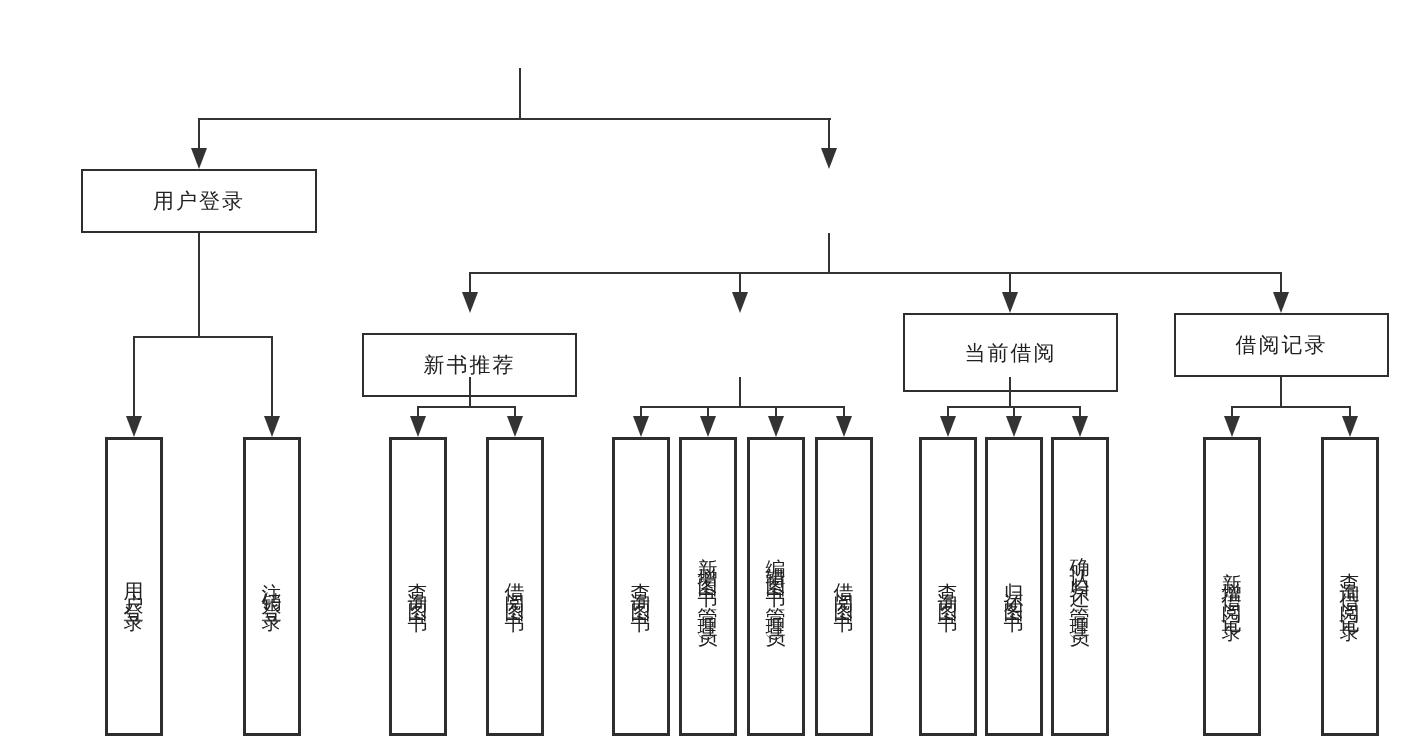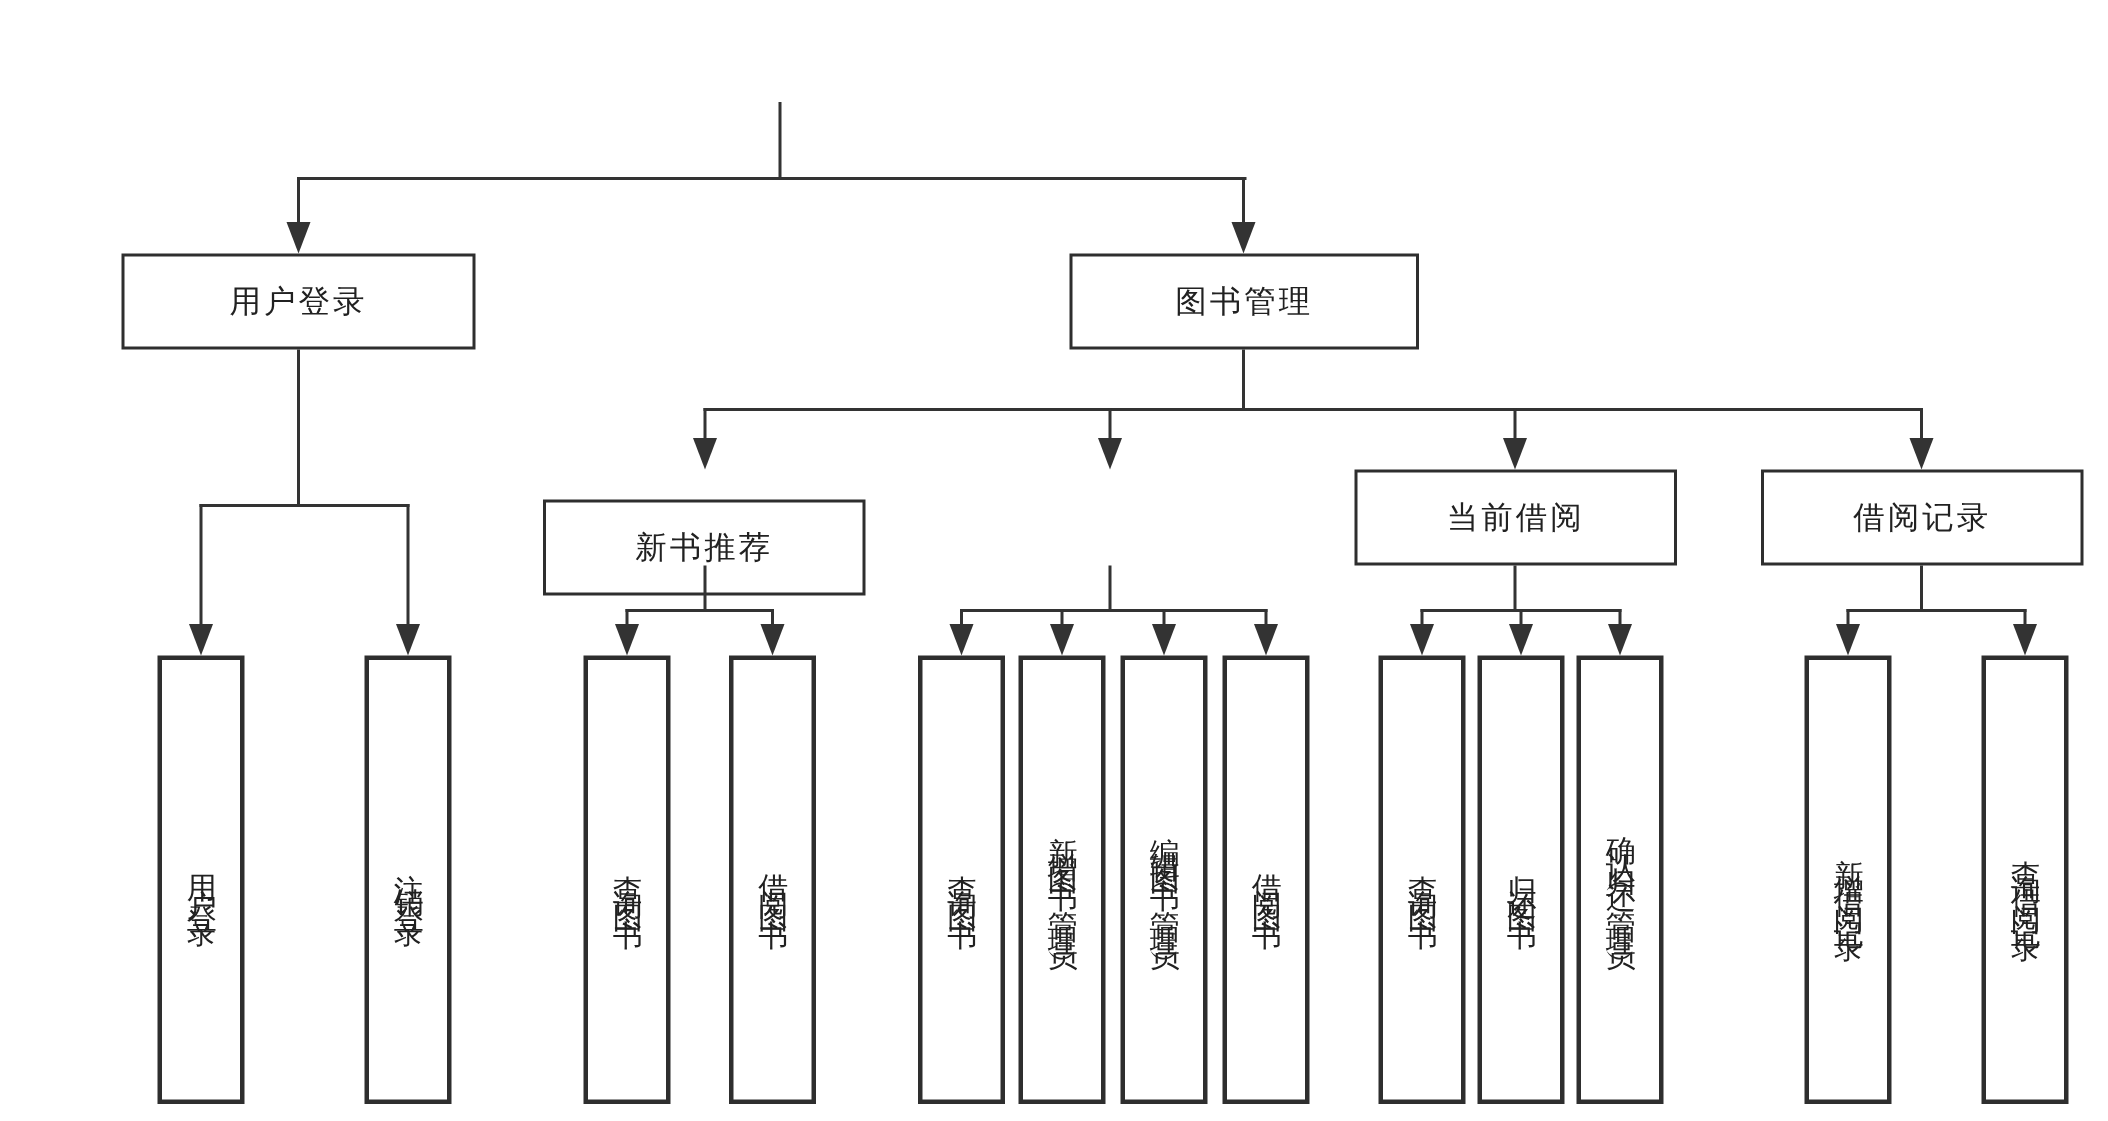--- a/index.html
+++ b/index.html
@@ -65,28 +65,25 @@
 </style>
 </head>
 <body>
 
 <div class="canvas">
 
 
   <div class="hbox" style="left:81px; top:169px; width:236px; height:64px;">
     <span>用户登录</span>
   </div>
-  <div class="hbox" style="left:713px; top:169px; width:233px; height:64px;">
-    <span>图书管理</span>
-  </div>
 
   <div class="hbox" style="left:362px; top:313px; width:215px; height:64px;margin-top:20px;">
     <span>新书推荐</span>
   </div>
-  <div class="hbox" style="left:903px; top:313px; width:215px; height:64px;">
+  <div class="hbox" style="left:903px; top:313px; width:215px; height:79px;">
     <span>当前借阅</span>
   </div>
   <div class="hbox" style="left:1174px; top:313px; width:215px; height:64px;">
     <span>借阅记录</span>
   </div>
 
   <div class="vbox" style="left:105px;">
     <span class="vtext">用户登录</span>
   </div>
   <div class="vbox" style="left:243px;">

